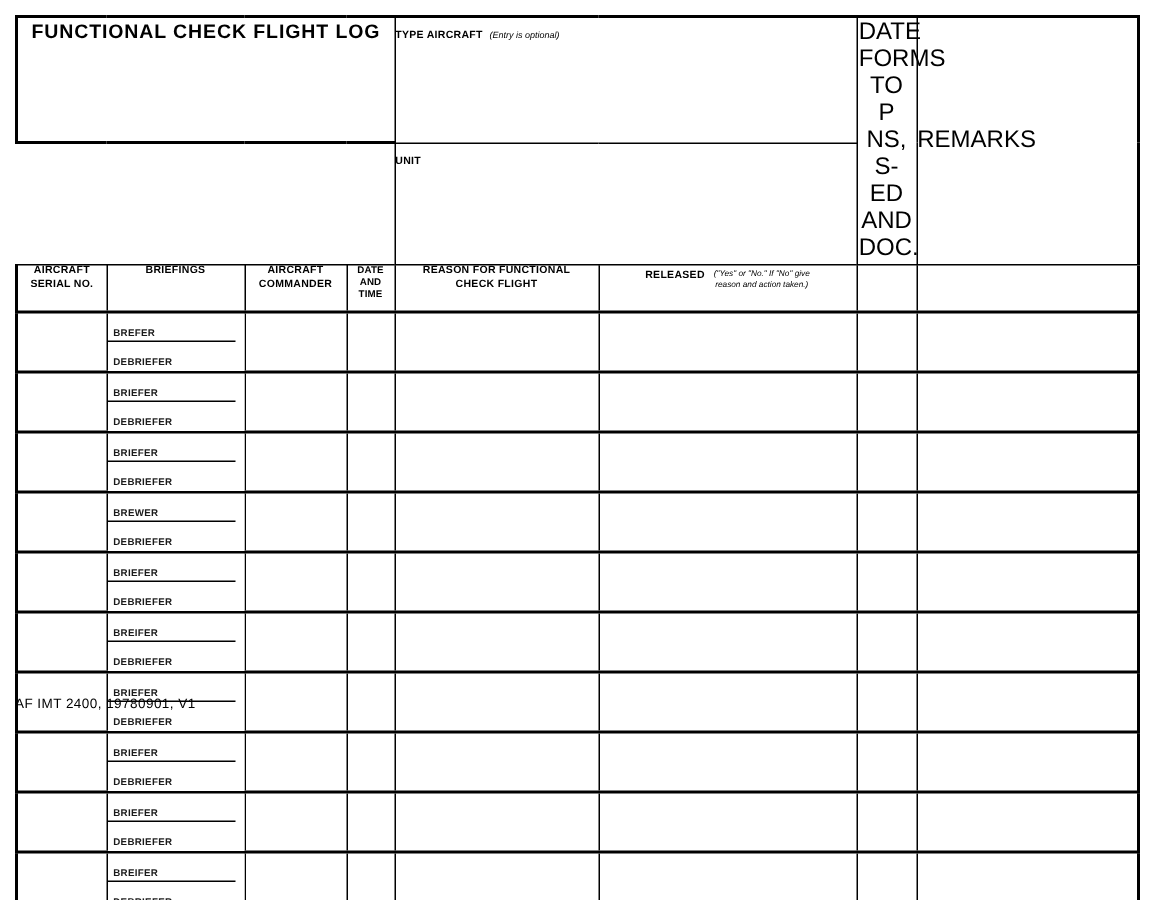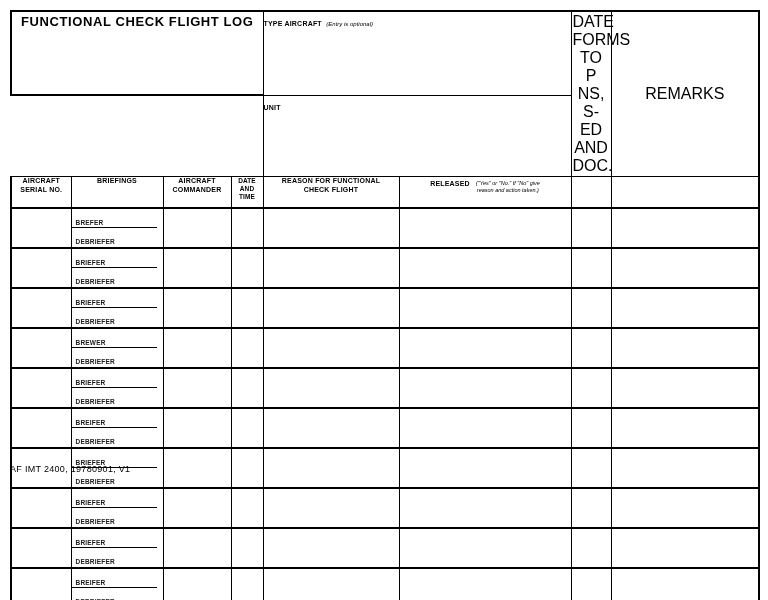--- a/index.html
+++ b/index.html
@@ -175,21 +175,21 @@
         <span class="tl-label">TYPE AIRCRAFT</span>
         <span class="tl-note">(Entry is optional)</span>
       </td>
       <td class="tl-cell thick-top" rowspan="2" style="text-align:center; vertical-align:middle; padding:1px 1px;">
         <span class="hs">DATE</span>
         <span class="hs">FORMS TO</span>
         <span class="hs">P        NS,</span>
         <span class="hs">S- ED</span>
         <span class="hs">AND DOC.</span>
       </td>
-      <td class="tl-cell thick-top thick-right" rowspan="2" style="text-align:center; vertical-align:middle;">
+      <td class="tl-cell thick-top thick-right" rowspan="2" style="vertical-align:middle;">
         <span class="h">REMARKS</span>
       </td>
     </tr>
 
     <tr style="height:0">
       <td style="border:none; padding:0; height:0"></td>
       <td style="border:none; padding:0; height:0"></td>
       <td style="border:none; padding:0; height:0"></td>
       <td style="border:none; padding:0; height:0"></td>
       <td class="tl-cell" colspan="2" style="border-top:none; height:24px; vertical-align:top;">

